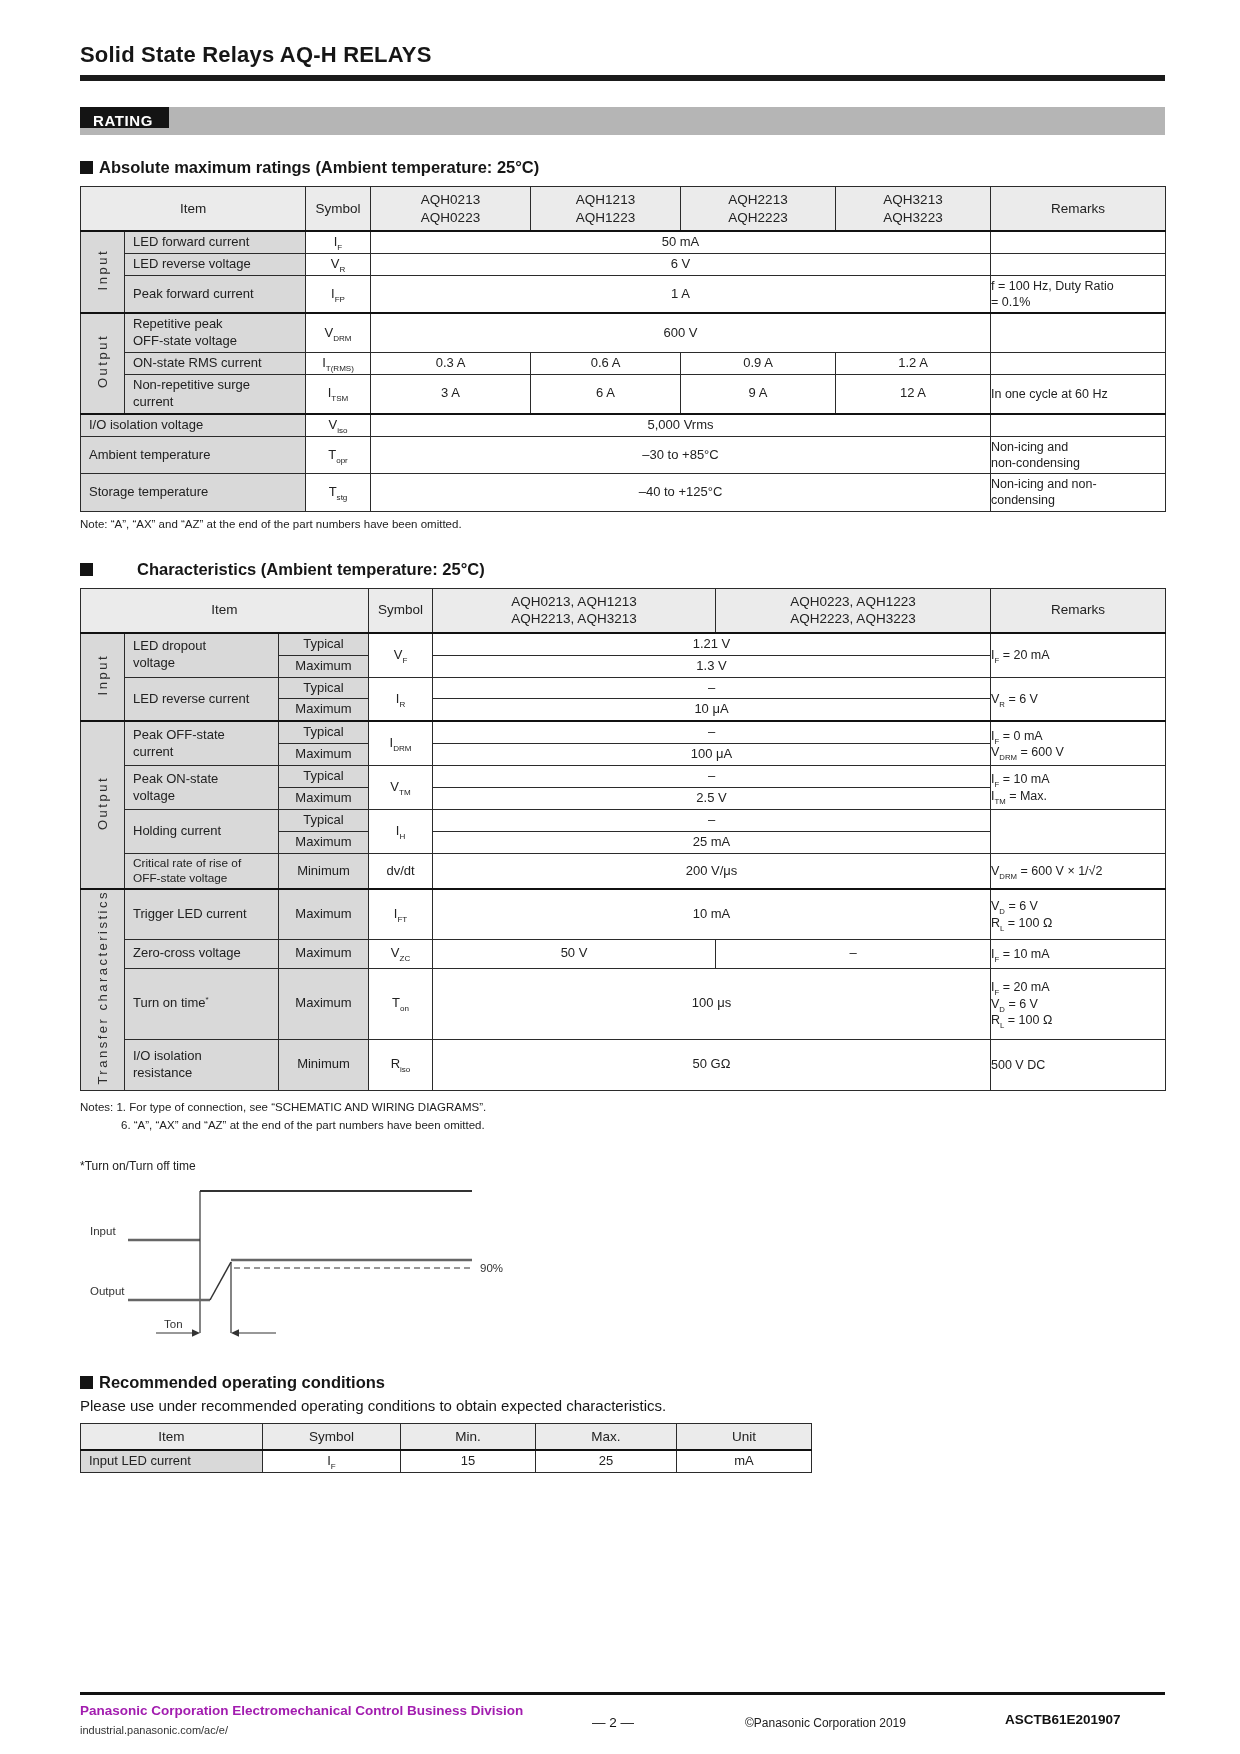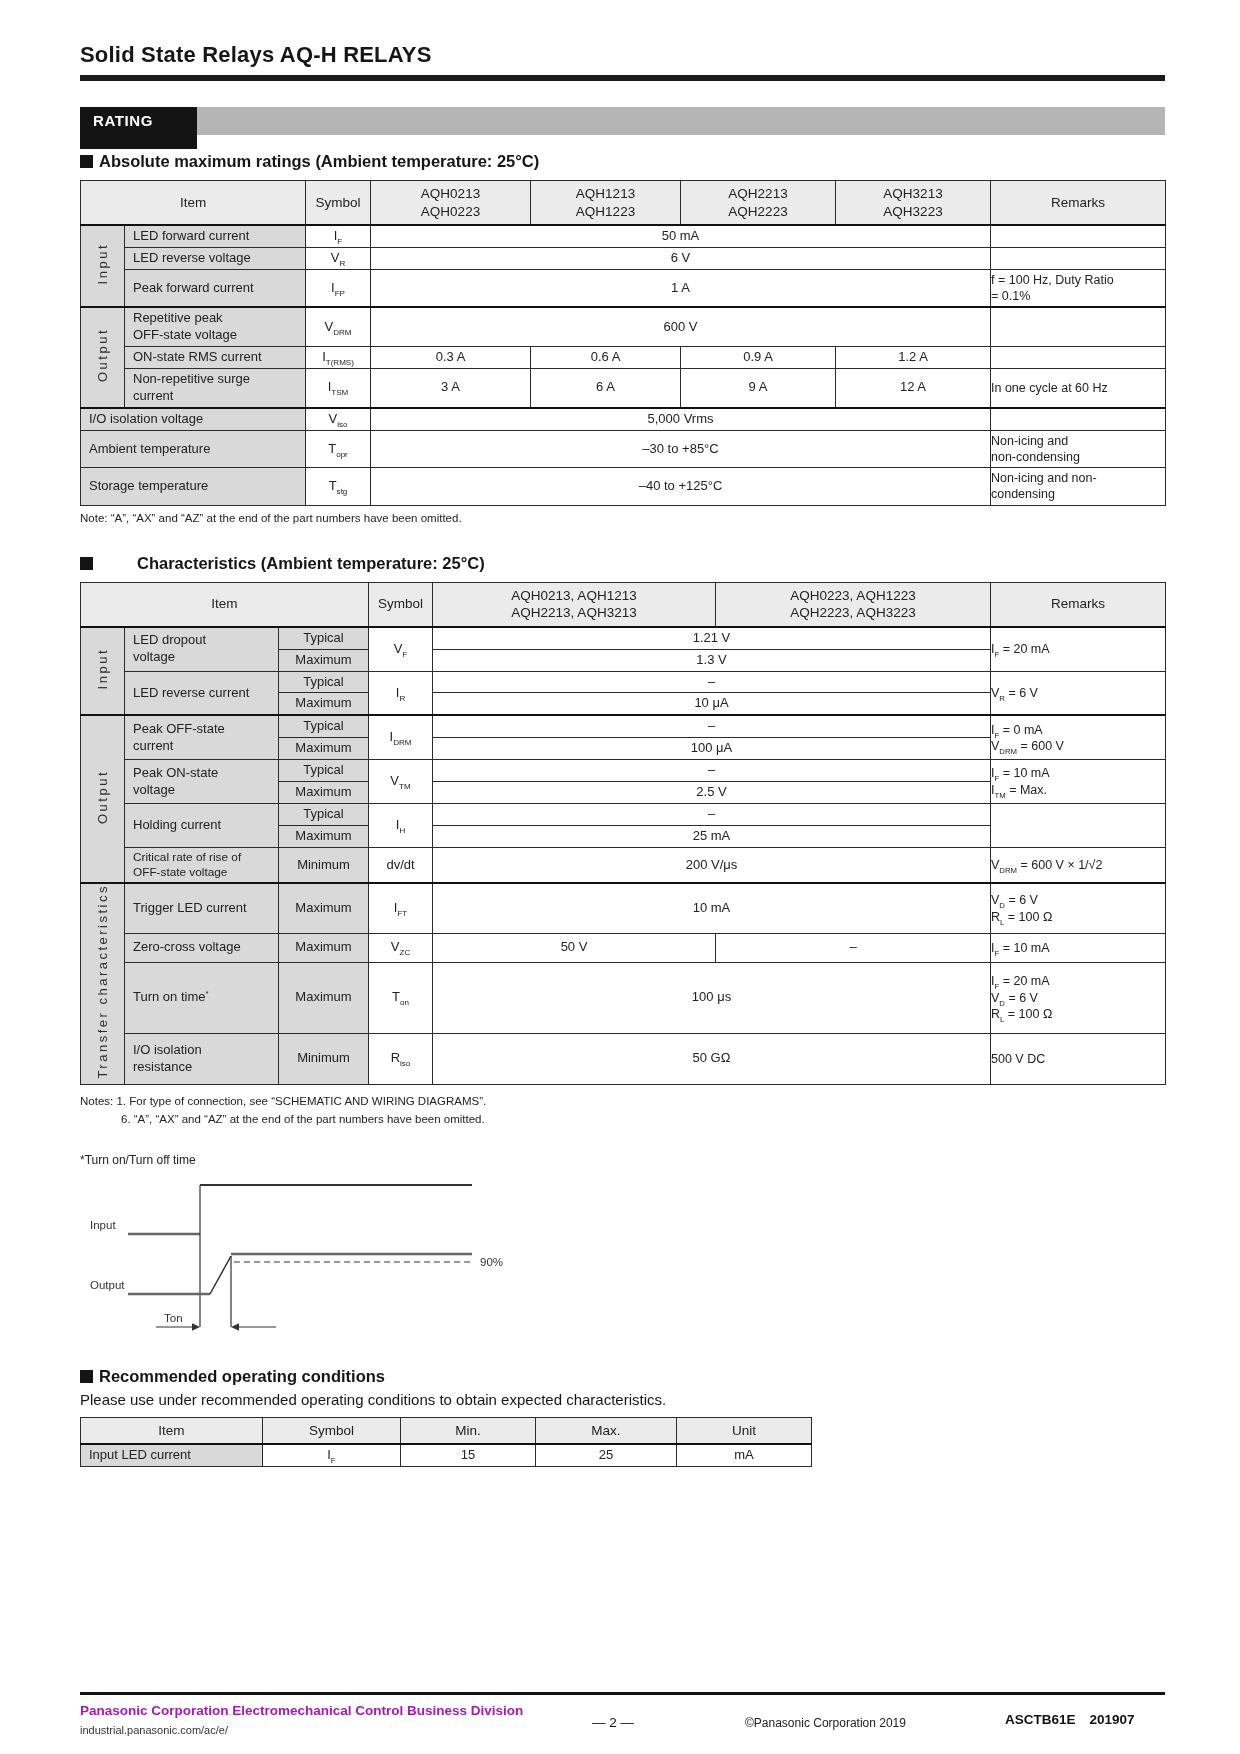--- a/index.html
+++ b/index.html
@@ -2,23 +2,23 @@
 <html><head>
 <meta charset="utf-8">
 <style>
   html,body{margin:0;padding:0;background:#fff;}
   body{font-family:"Liberation Sans","DejaVu Sans",sans-serif;color:#1a1a1a;}
   .page{position:relative;width:1240px;height:1754px;background:#ffffff;overflow:hidden;}
   .content{position:absolute;left:80px;top:0;width:1085px;}
   .title{margin-top:42px;font-size:22px;font-weight:bold;letter-spacing:0.2px;color:#161616;}
   .rule{height:6px;background:#1b1b1b;margin-top:7px;}
   .rating-bar{margin-top:26px;height:28px;background:#b5b5b5;}
-  .rating-label{display:inline-block;height:42px;line-height:28px;background:#141414;color:#fff;
-    font-weight:bold;font-size:15px;padding:0 44px 0 13px;letter-spacing:0.6px;}
-  .h1{margin-top:17px;font-size:16.5px;font-weight:bold;display:flex;align-items:center;gap:6px;color:#161616;}
+  .rating-label{display:inline-block;height:21px;line-height:28px;background:#141414;color:#fff;
+    font-weight:bold;font-size:15px;padding:0 16px 0 13px;letter-spacing:0.6px;}
+  .h1{margin-top:23px;font-size:16.5px;font-weight:bold;display:flex;align-items:center;gap:6px;color:#161616;}
   .sq{width:13px;height:13px;background:#141414;display:inline-block;flex:none;}
   table{border-collapse:collapse;table-layout:fixed;width:1085px;margin-top:9px;}
   td{border:1px solid #2b2b2b;font-size:13px;padding:2px 6px;vertical-align:middle;line-height:1.3;}
   td.h{background:#ebebeb;text-align:center;font-size:13.5px;padding:4px 2px;color:#222;}
   tr.hr td{border-bottom:2.5px solid #111;}
   tr.gt td{border-top:2.5px solid #111;}
   td.item{background:#d9d9d9;text-align:left;padding-left:8px;color:#222;}
   td.small{font-size:11.8px;}
   td.vcell{text-align:center;padding:0;background:#d9d9d9;}
   .vlabel{writing-mode:vertical-rl;transform:rotate(180deg);letter-spacing:2.5px;font-size:13px;color:#2e2e2e;display:inline-block;line-height:1;}
@@ -33,21 +33,21 @@
   .caption{font-size:12px;margin-top:24px;color:#222;}
   .diagram{margin-top:6px;display:block;}
   .h3sub{font-size:15px;margin-top:5px;color:#161616;}
   .rec-table{width:731px;}
   .footer-rule{position:absolute;left:80px;width:1085px;top:1692px;height:3px;background:#111;}
   .f-company{position:absolute;left:80px;top:1703px;font-weight:bold;font-size:13.5px;color:#a21caf;}
   .f-url{position:absolute;left:80px;top:1724px;font-size:11px;color:#333;}
   .f-page{position:absolute;left:592px;top:1715px;font-size:13.5px;color:#111;}
   .f-copy{position:absolute;left:745px;top:1716px;font-size:12px;color:#222;}
   .f-code{position:absolute;left:1005px;top:1712px;font-size:13.5px;font-weight:bold;color:#111;}
-  .f-code span{margin-right:14px;}
+  .f-code span{}
   svg text{fill:#333;}
 </style>
 </head>
 <body>
 
 <div class="page">
   <div class="content">
 
     <div class="title">Solid State Relays AQ-H RELAYS</div>
     <div class="rule"></div>

